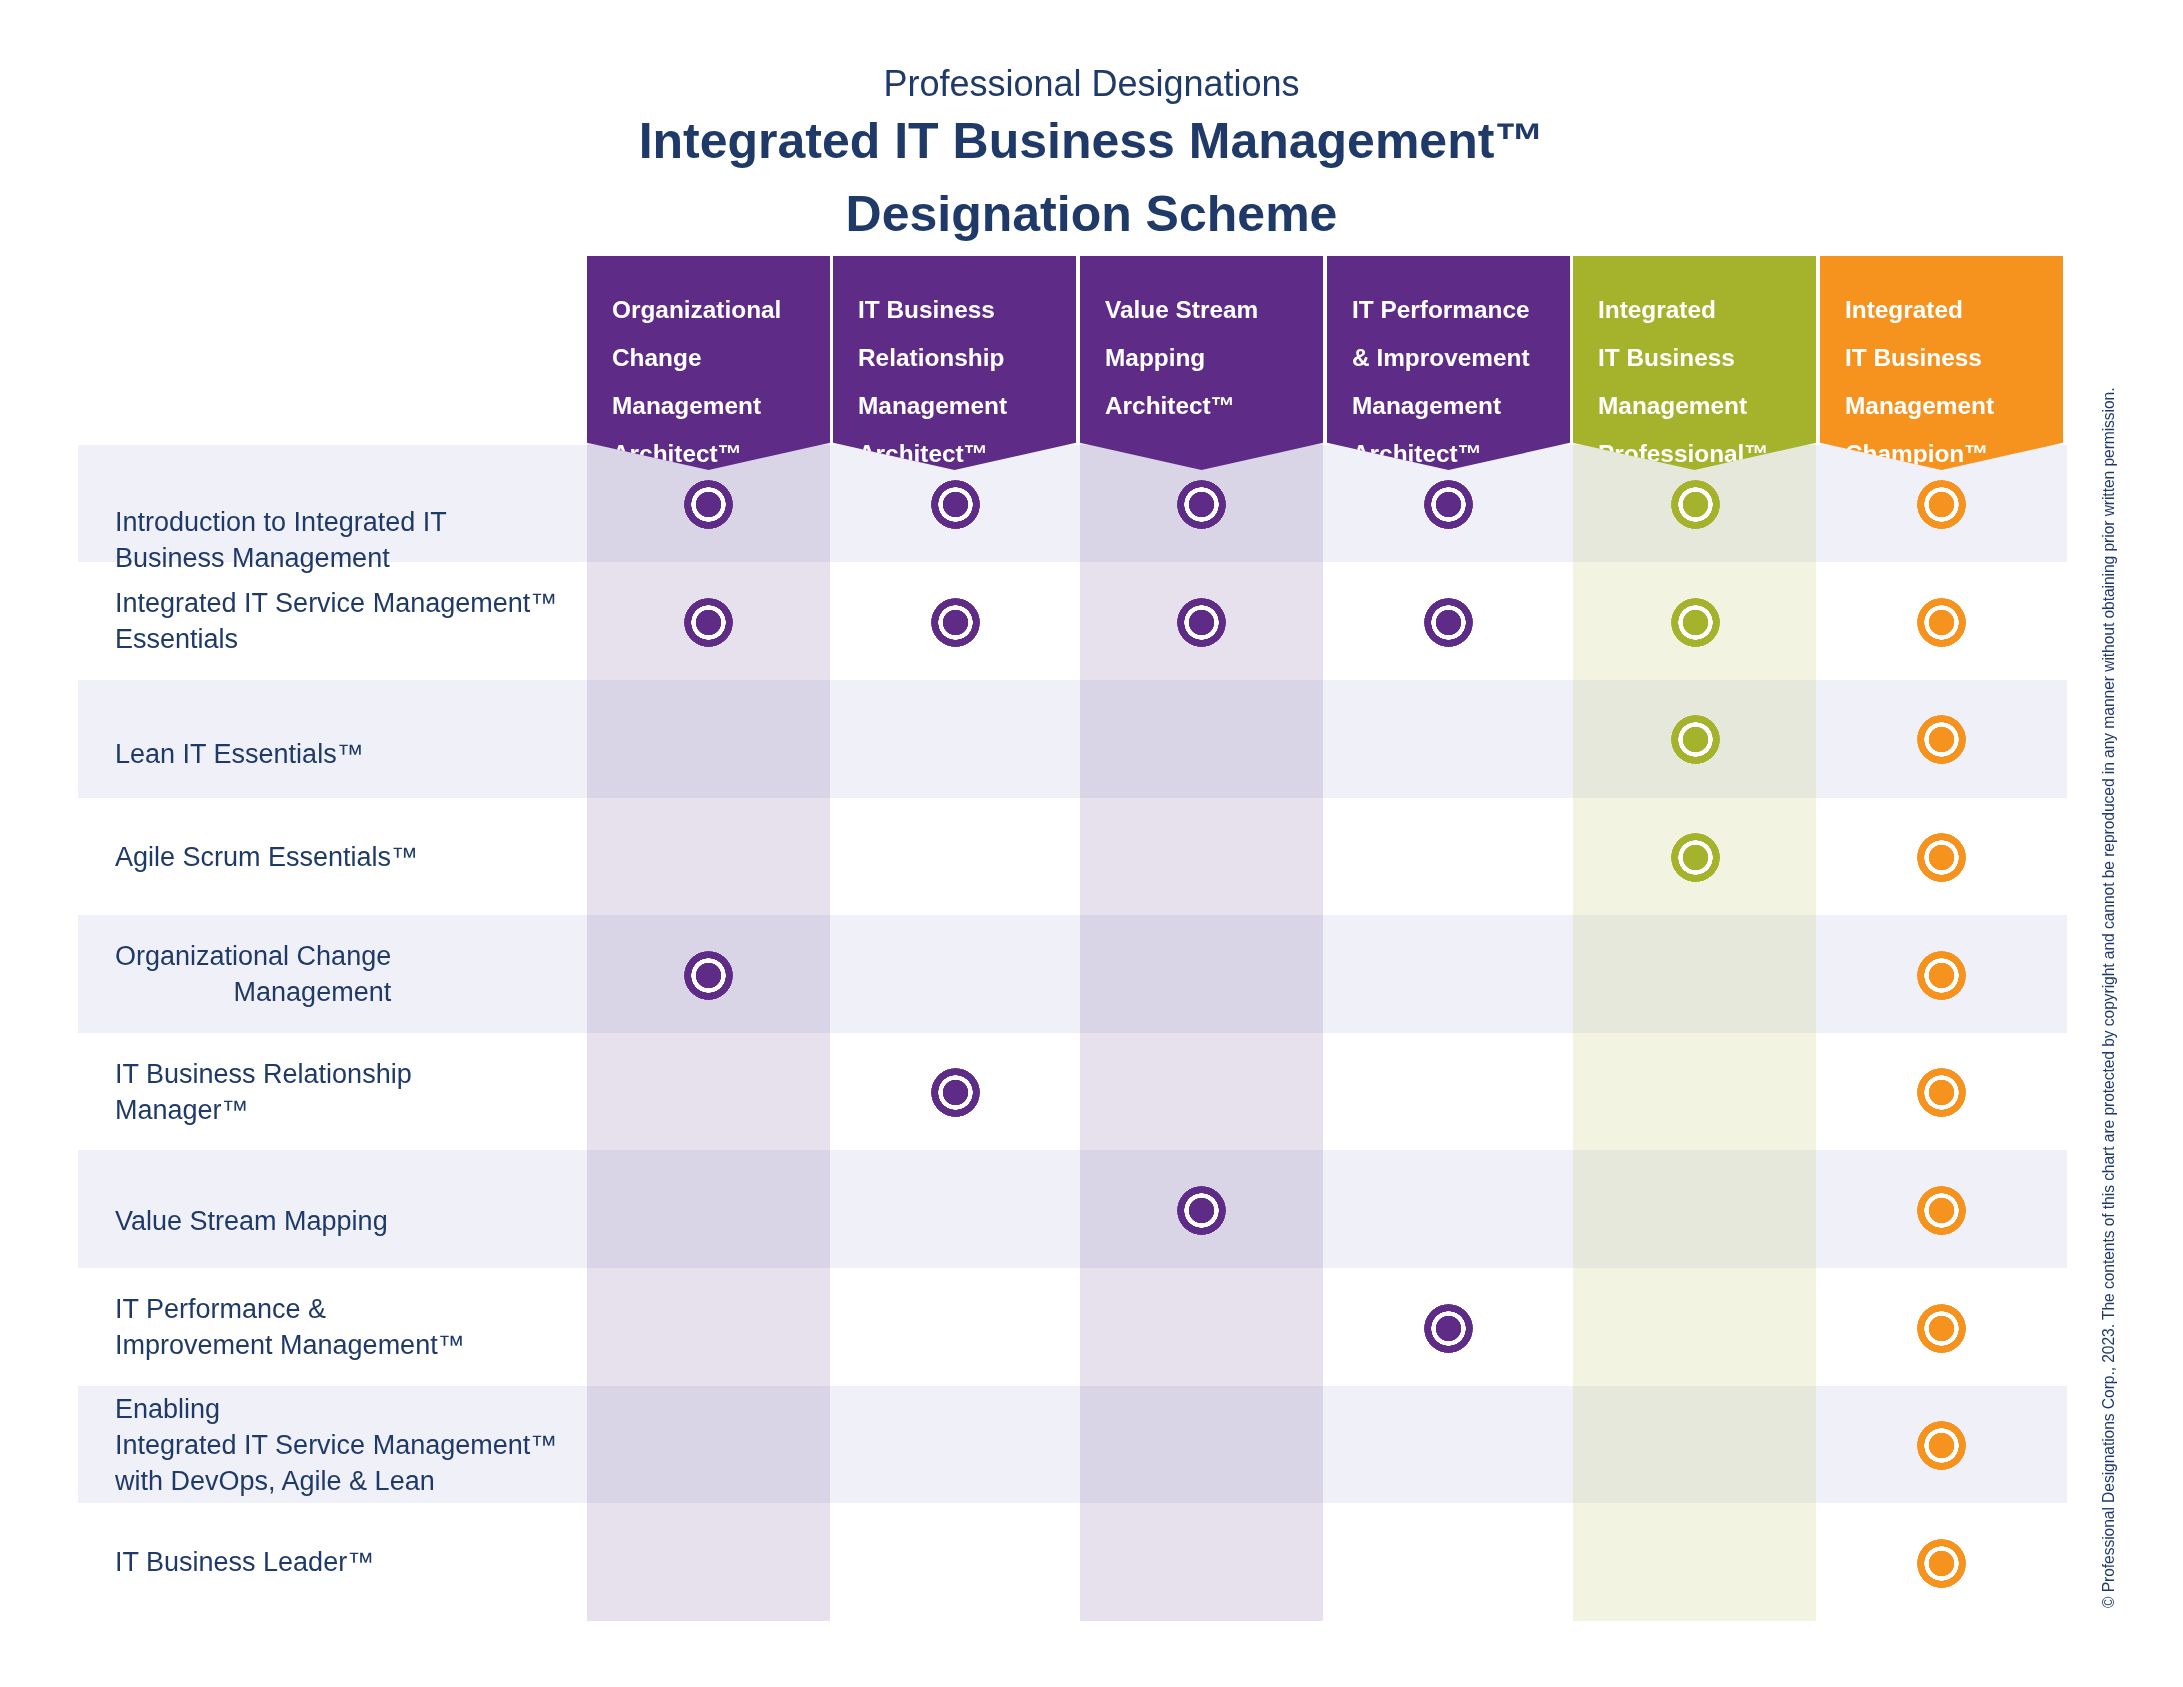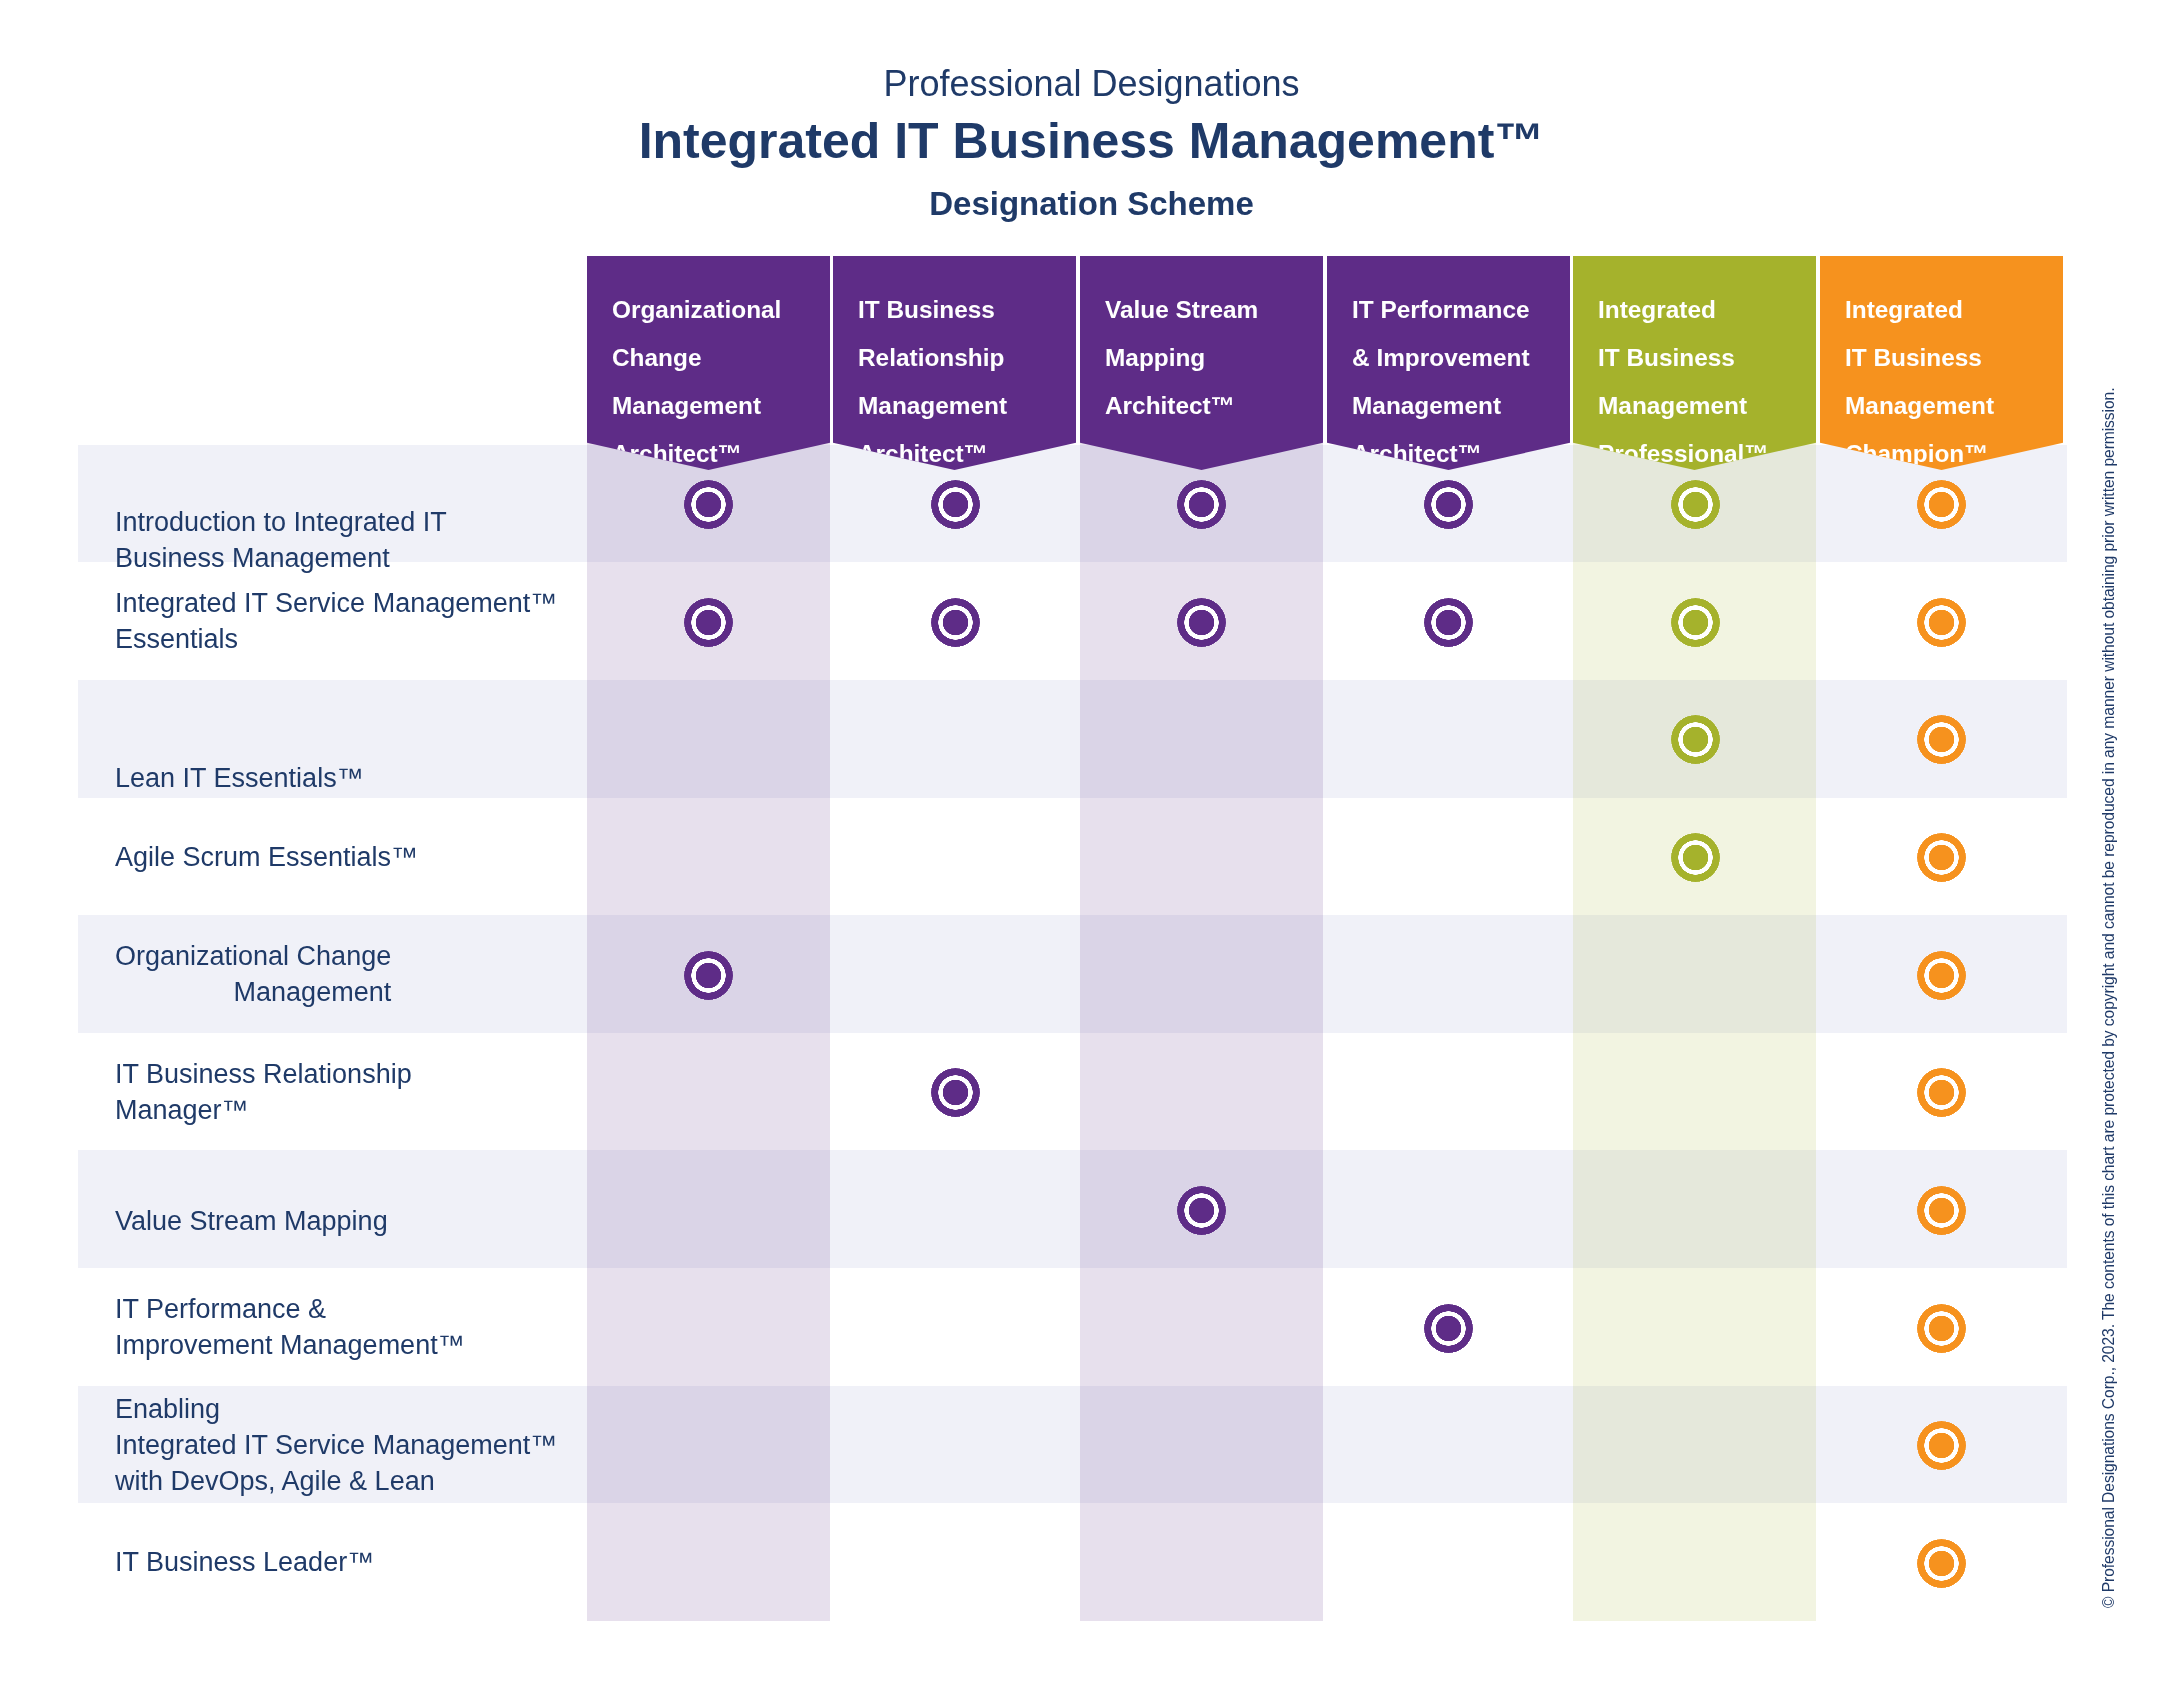--- a/index.html
+++ b/index.html
@@ -8,21 +8,21 @@
     position:relative;width:2183px;height:1687px;background:#fff;
     font-family:"Liberation Sans","DejaVu Sans",sans-serif;overflow:hidden;
     --navy:#1F3A68;
   }
   
   .title-eyebrow{position:absolute;top:63px;left:0;width:100%;text-align:center;
     font-size:36px;color:var(--navy);font-weight:400}
   .title-main{position:absolute;top:112px;left:0;width:100%;text-align:center;
     font-size:50px;color:var(--navy);font-weight:bold}
   .title-sub{position:absolute;top:185px;left:0;width:100%;text-align:center;
-    font-size:33px;color:var(--navy);font-weight:bold}
+    font-size:50px;color:var(--navy);font-weight:bold}
   
   .logo{position:absolute;left:1754px;top:56px;display:flex;gap:8.7px}
   .logo svg{width:75px;height:76px;flex:0 0 auto}
   .logo-text{padding-top:15px}
   .logo-name{display:block;font-size:25px;font-weight:bold;color:var(--navy);letter-spacing:1.1px}
   .logo-caps{display:block;font-size:23px;font-weight:400;color:var(--navy);letter-spacing:1.1px;margin-top:4.3px}
   
   .row-stripe{position:absolute;left:78px;width:1989px;z-index:1}
   .row-label{position:absolute;left:115px;width:466px;display:flex;align-items:center;z-index:3;
     color:var(--navy);font-size:27px;line-height:36px;white-space:pre-line}
@@ -50,21 +50,21 @@
   <div class="copyright">© Professional Designations Corp., 2023. The contents of this chart are protected by copyright and cannot be reproduced in any manner without obtaining prior written permission.</div>
 
   <div id="scheme-table">
       <div class="row-stripe" style="top: 445px; height: 118px; background: rgb(240, 241, 248);"></div>
       <div class="row-label" style="top: 445px; height: 118px; margin-top: 36px;"><span>Introduction to Integrated IT
 Business Management</span></div>
       <div class="row-stripe" style="top: 562px; height: 118px; background: rgb(255, 255, 255);"></div>
       <div class="row-label" style="top: 562px; height: 118px;"><span>Integrated IT Service Management™
 Essentials</span></div>
       <div class="row-stripe" style="top: 680px; height: 118px; background: rgb(240, 241, 248);"></div>
-      <div class="row-label" style="top: 680px; height: 148px; margin-top: 24px;"><span>Lean IT Essentials™</span></div>
+      <div class="row-label" style="top: 680px; height: 148px;"><span>Lean IT Essentials™</span></div>
       <div class="row-stripe" style="top: 798px; height: 118px; background: rgb(255, 255, 255);"></div>
       <div class="row-label" style="top: 798px; height: 118px;"><span>Agile Scrum Essentials™</span></div>
       <div class="row-stripe" style="top: 915px; height: 118px; background: rgb(240, 241, 248);"></div>
       <div class="row-label" style="top: 915px; height: 118px; text-align: right;"><span>Organizational Change
 Management</span></div>
       <div class="row-stripe" style="top: 1033px; height: 118px; background: rgb(255, 255, 255);"></div>
       <div class="row-label" style="top: 1033px; height: 118px;"><span>IT Business Relationship
 Manager™</span></div>
       <div class="row-stripe" style="top: 1150px; height: 118px; background: rgb(240, 241, 248);"></div>
       <div class="row-label" style="top: 1150px; height: 142px;"><span>Value Stream Mapping</span></div>

